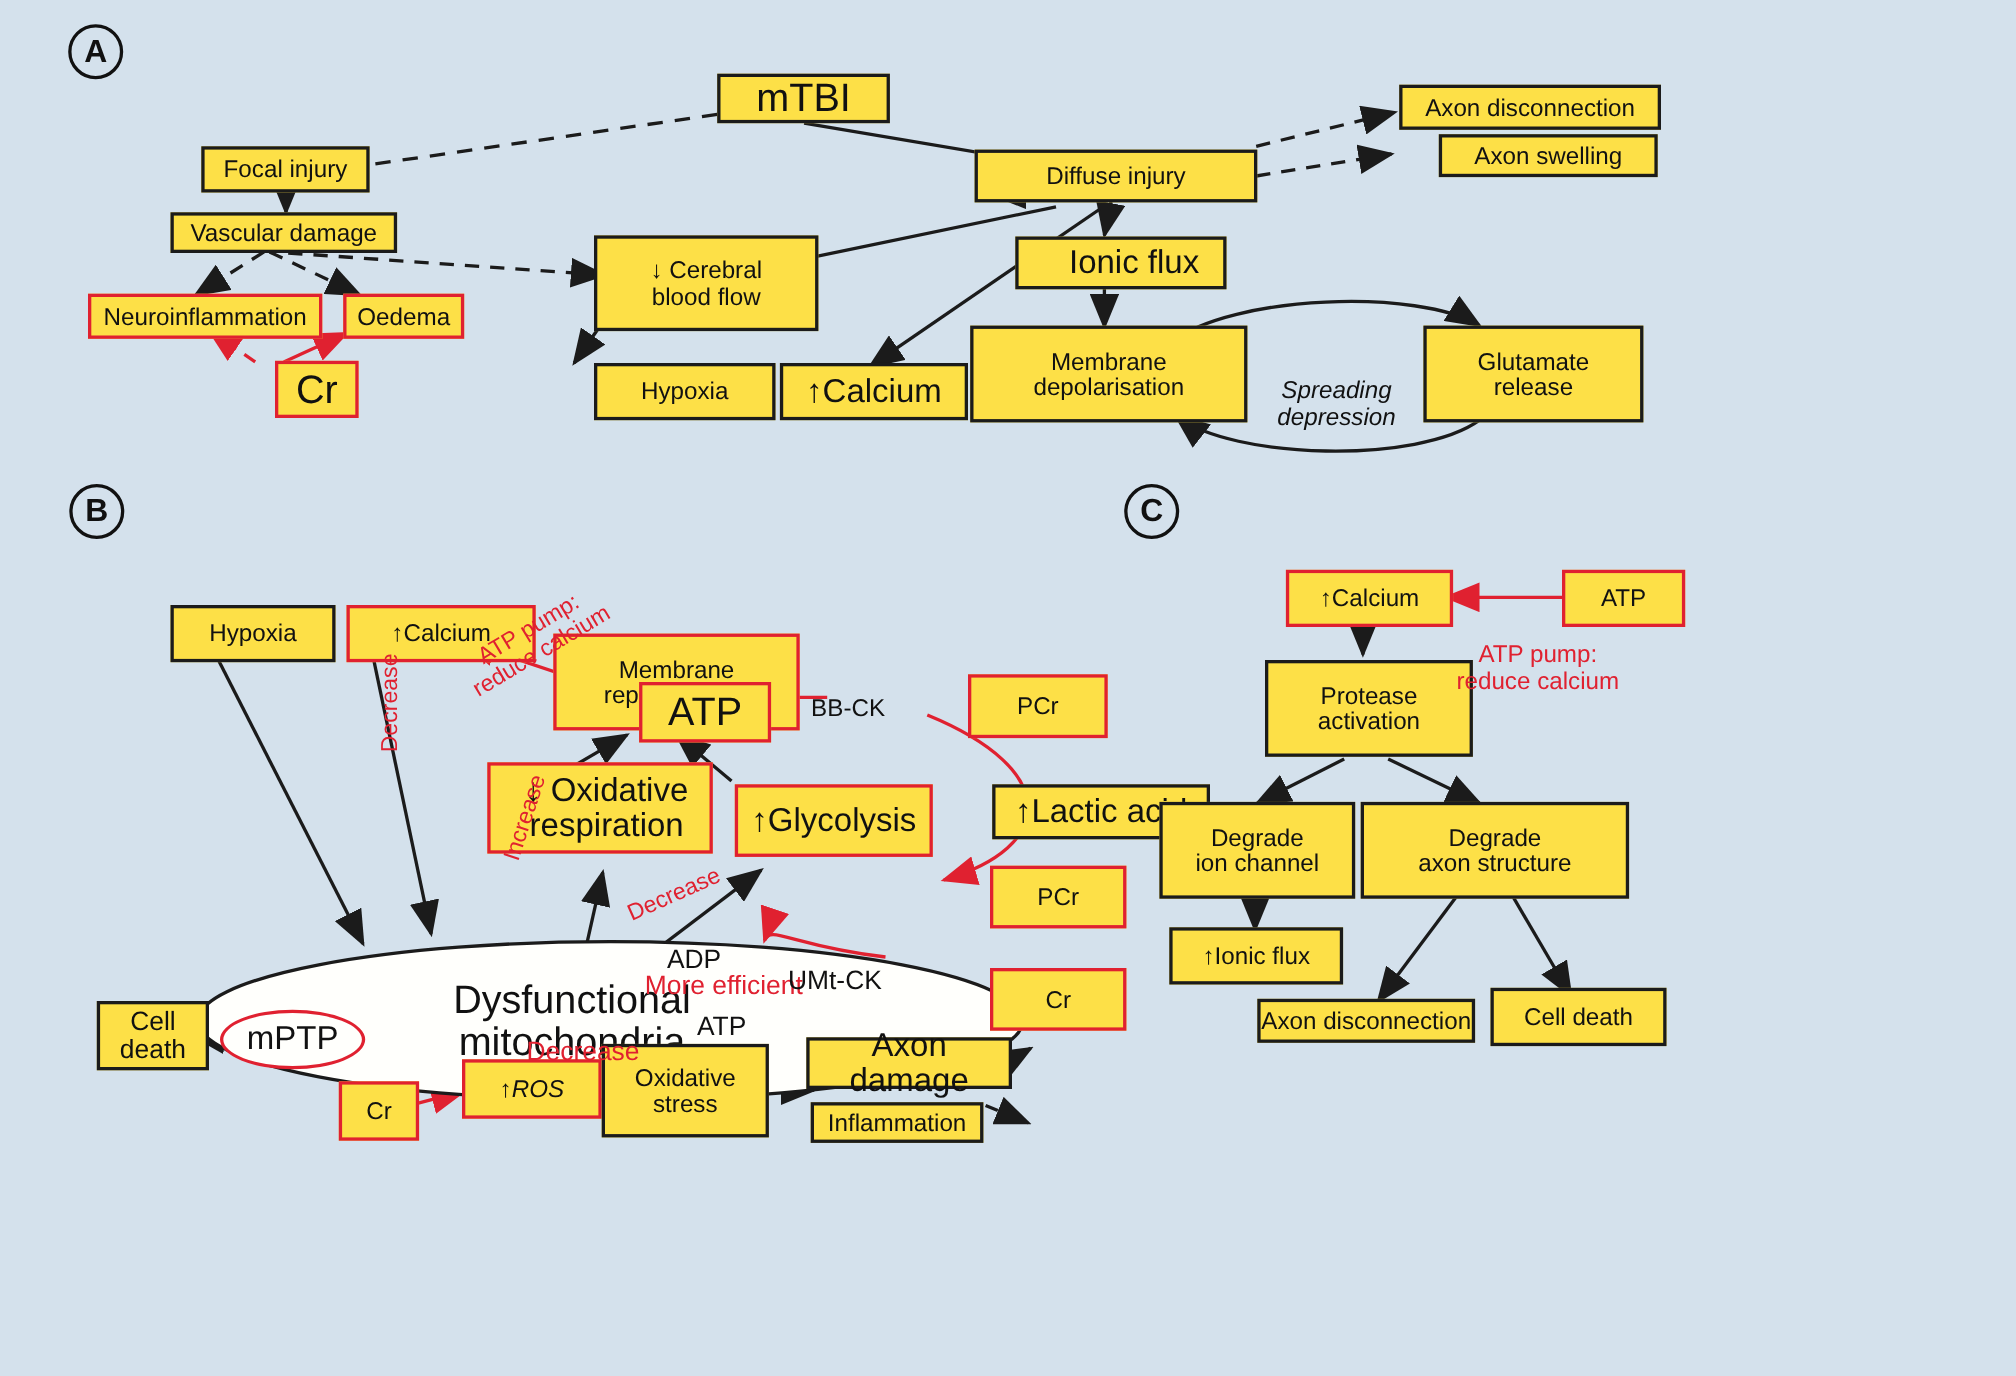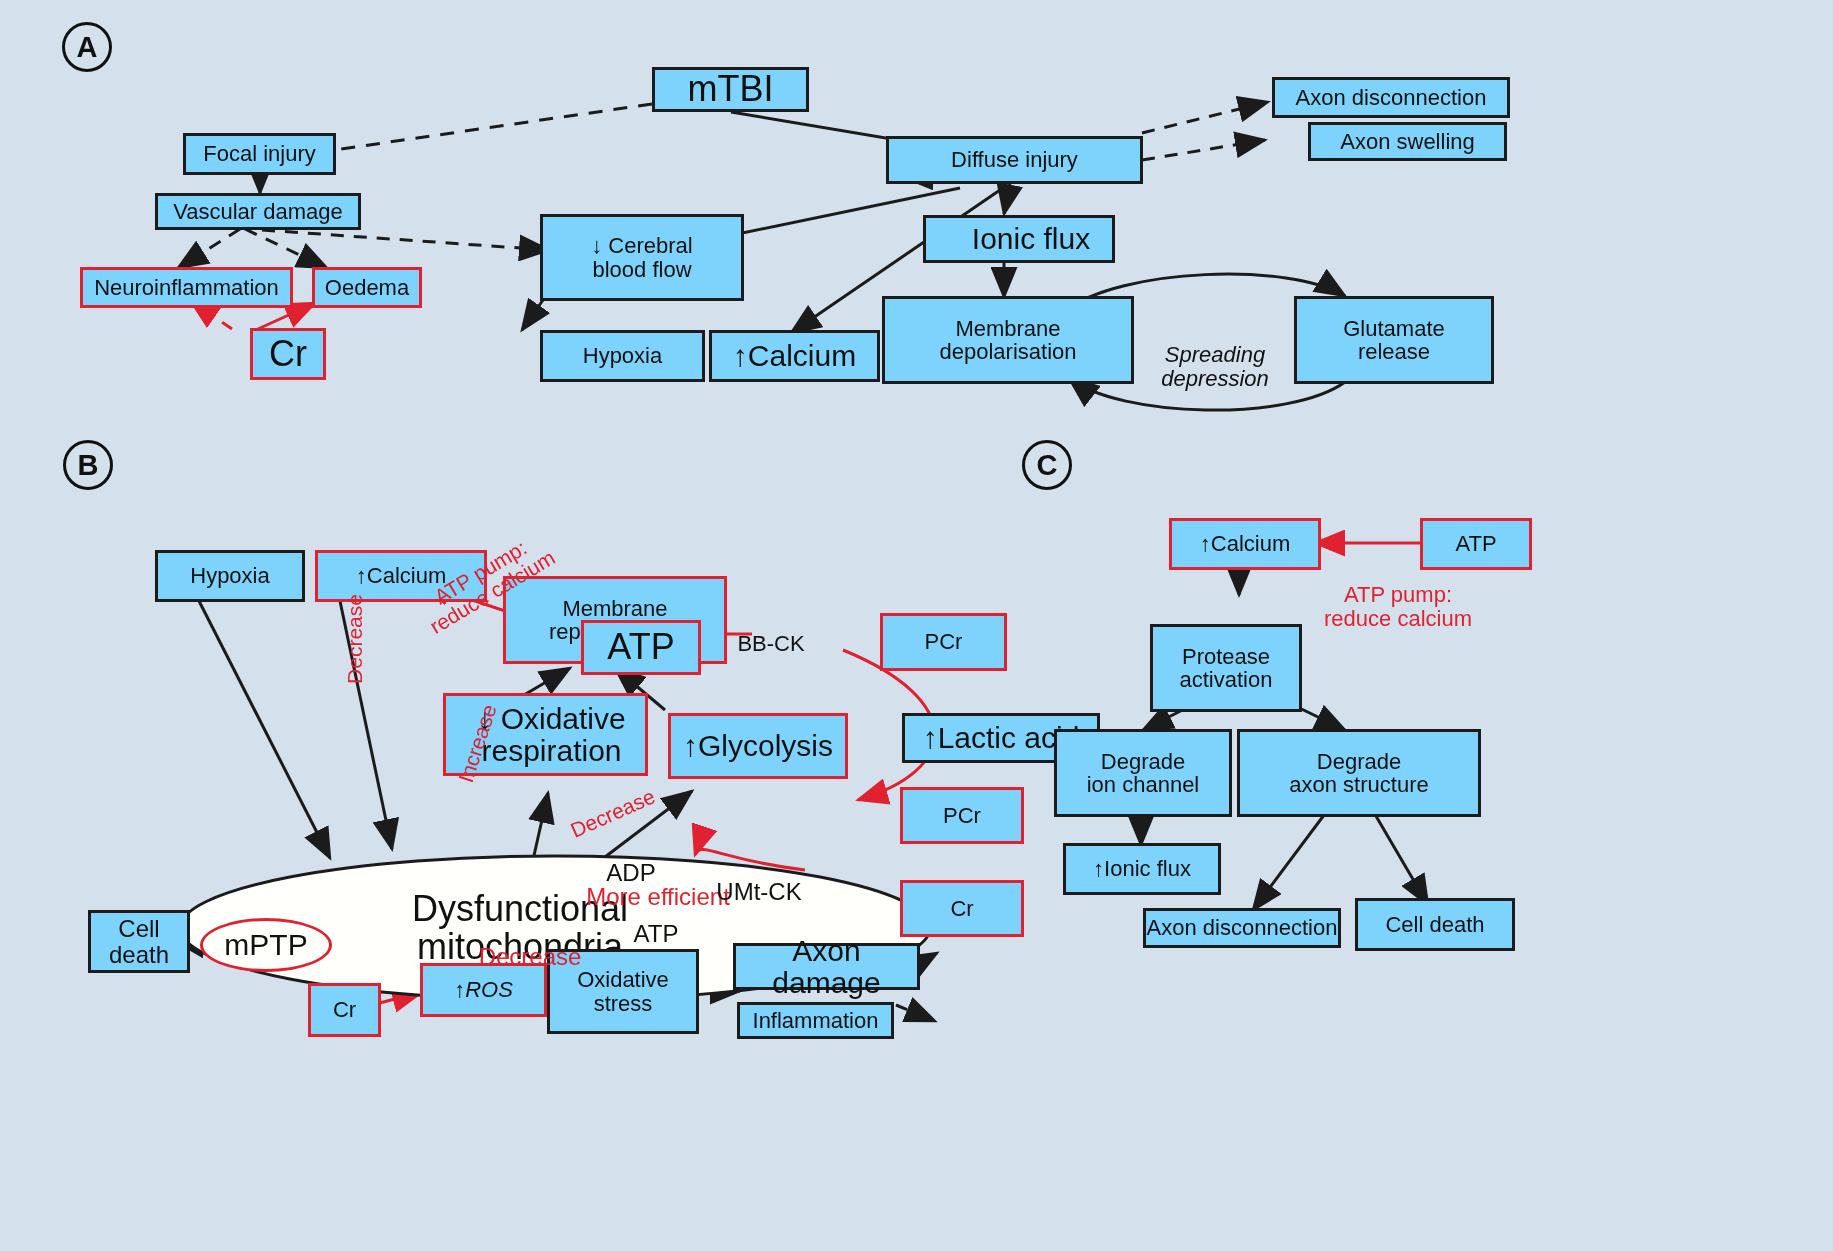--- a/index.html
+++ b/index.html
@@ -9,21 +9,21 @@
     font-family:"Liberation Sans", sans-serif;
     position:relative;
     overflow:hidden;
   }
   #stage{position:absolute;left:0;top:0;width:1833px;height:1251px;}
   svg#wires{position:absolute;left:0;top:0;width:1833px;height:1251px;pointer-events:none;}
 
   .node{
     position:absolute;
     box-sizing:border-box;
-    background:#7dd3fc;
+    background:#fde047;
     border:3px solid #1b1b1b;
     display:flex;align-items:center;justify-content:center;
     text-align:center;
     color:#111;
     line-height:1.06;
     z-index:3;
     white-space:pre-line;
   }
   .node.red{border-color:#e02130;}
   .node.ell{border-radius:50%;background:#fffffc;}
@@ -331,21 +331,21 @@
   </div>
 
   <div class="node red f33" style="left:1169px;top:518px;width:152px;height:52px;">
     <span>↑Calcium</span>
   </div>
 
   <div class="node red f33" style="left:1420px;top:518px;width:112px;height:52px;">
     <span>ATP</span>
   </div>
 
-  <div class="node f33" style="left:1150px;top:624px;width:152px;height:88px;">
+  <div class="node f33" style="left:1150px;top:600px;width:189px;height:88px;">
     <span>Protease
 activation</span>
   </div>
 
   <div class="node f33" style="left:1054px;top:729px;width:178px;height:88px;">
     <span>Degrade
 ion channel</span>
   </div>
 
   <div class="node f33" style="left:1237px;top:729px;width:244px;height:88px;">

